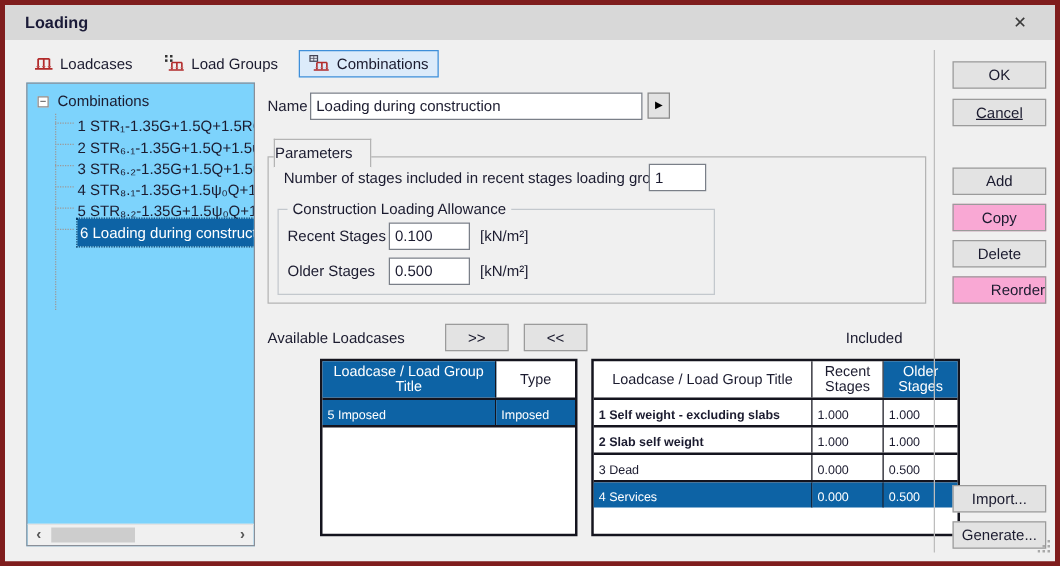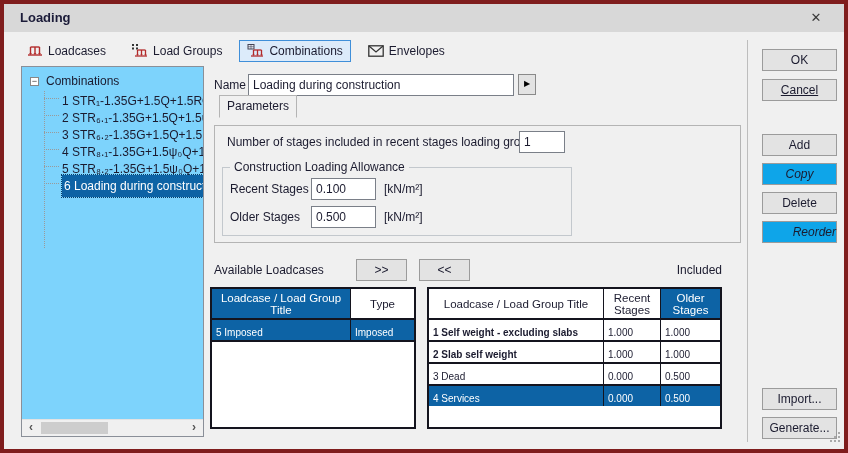--- a/index.html
+++ b/index.html
@@ -32,48 +32,48 @@
   .tree-item.selected span.lbl { background:#0d63a5; color:#fff; padding:0 2px; outline:1px dotted #0a3c66; }
   
   .hscroll { position:absolute; left:0; right:0; bottom:0; height:17px; background:#f0f0f0; border-top:1px solid #e2e2e2; }
   .hs-arrow { position:absolute; top:0; width:18px; height:16px; text-align:center; line-height:15px; font-weight:bold; color:#555; font-size:12px; }
   .hs-left { left:0; } .hs-right { right:0; }
   .hs-thumb { position:absolute; left:19px; top:2px; width:67px; height:12px; background:#cdcdcd; }
   
   .lbl { position:absolute; line-height:22px; white-space:nowrap; }
   input.txt { position:absolute; height:22px; border:1px solid #7a7f88; background:#fff; font-family:"Liberation Sans", sans-serif; font-size:12px; padding:0 4px; color:#1b1b2f; }
   .more-btn { position:absolute; left:514px; top:70px; width:18px; height:21px; background:#e3e3e3; border:1px solid #8a8a8a; font-size:8px; line-height:18px; text-align:center; color:#000; }
-  .param-tab { position:absolute; left:215px; top:91px; width:78px; height:23px; background:#f0f0f0; border:1px solid #b4b4b4; border-bottom:1px solid #f0f0f0; text-align:center; line-height:21px; z-index:2; }
+  .param-tab { position:absolute; left:215px; top:107px; width:78px; height:23px; background:#f0f0f0; border:1px solid #b4b4b4; border-bottom:1px solid #f0f0f0; line-height:21px; z-index:2; }
   .param-panel { position:absolute; left:210px; top:121px; width:527px; height:118px; border:1px solid #b4b4b4; }
   .groupbox { position:absolute; left:218px; top:163px; width:350px; height:69px; border:1px solid #c3c8cd; }
   .groupbox-title { position:absolute; left:7px; top:-8px; background:#f0f0f0; padding:0 4px; line-height:14px; }
   
   .xfer-btn { position:absolute; top:255px; width:51px; height:22px; background:#e3e3e3; border:1px solid #9b9b9b; font-family:"Liberation Sans", sans-serif; font-size:12px; color:#1b1b2f; }
   
-  .tbl { position:absolute; top:283px; background:#fff; border:2px solid #14141e; }
+  .tbl { position:absolute; top:283px; background:#fff; border:2px solid #14141e;margin-left:46px; }
   .tbl .hdr { display:flex; border-bottom:2px solid #14141e; }
   .tbl .hcell { display:flex; align-items:center; justify-content:center; text-align:center; font-size:11.5px; overflow:hidden; }
   .tbl .row { display:flex; border-bottom:2px solid #14141e; }
   .tbl .cell { line-height:25px; height:20px; overflow:hidden; white-space:nowrap; font-size:10px; padding:0 4px; }
   .blue { background:#0d63a5; color:#fff; }
   .avail { left:206px; width:206px; height:142px; }
   .avail .hcell { height:29px; }
   .avail .c1 { width:139px; border-right:1px solid #14141e; }
   .avail .c2 { width:63px; }
   .incl { left:423px; width:295px; height:142px; }
   .incl .hcell { height:29px; }
   .incl .c1 { width:175px; border-right:1px solid #14141e; }
   .incl .c2 { width:57px; border-right:1px solid #14141e; }
   .incl .c3 { width:59px; }
   .incl .row:last-child { border-bottom:none; }
   .bold { font-weight:bold; }
   
   .vsep { position:absolute; left:743px; top:36px; width:1px; height:402px; background:#bdbdbd; }
   .side-btn { position:absolute; left:758px; width:75px; height:22px; background:#e3e3e3; border:1px solid #9b9b9b; font-family:"Liberation Sans", sans-serif; font-size:12px; color:#1b1b2f; }
-  .side-btn.darker { background:#0ea5e9;font-style:italic; }
+  .side-btn.darker { background:#f9a8d4; }
   .grip { position:absolute; right:3px; bottom:3px; }
 </style>
 </head>
 <body>
 
 <div class="dialog">
 
   <div class="titlebar">
     <div class="title">Loading</div>
     <div class="close-btn">
@@ -144,29 +144,20 @@
               <line x1="6.5" y1="6" x2="14.5" y2="6"></line>
             </g>
             <g fill="#b22a2a">
               <path d="M5.3 10 L7.7 10 L6.5 12 Z"></path>
               <path d="M9.3 10 L11.7 10 L10.5 12 Z"></path>
               <path d="M13.3 10 L15.7 10 L14.5 12 Z"></path>
             </g>
           </svg>
       </span>
       <span>Combinations</span>
-    </div>
-    <div class="tab">
-      <span>
-        <svg width="16" height="12" viewBox="0 0 16 12">
-            <rect x="0.8" y="0.8" width="14.4" height="10.4" fill="none" stroke="#333" stroke-width="1.3"></rect>
-            <path d="M1 1 L8 7 L15 1" fill="none" stroke="#333" stroke-width="1.2"></path>
-          </svg>
-      </span>
-      <span>Envelopes</span>
     </div>
   </div>
 
   <div class="tree-panel">
     <div class="tree-content">
       <div class="tree-vline"></div>
       <div class="tree-row tree-root">
         <span class="expander">−</span><span>Combinations</span>
       </div>
       <div class="tree-row tree-item" style="top:23px">

